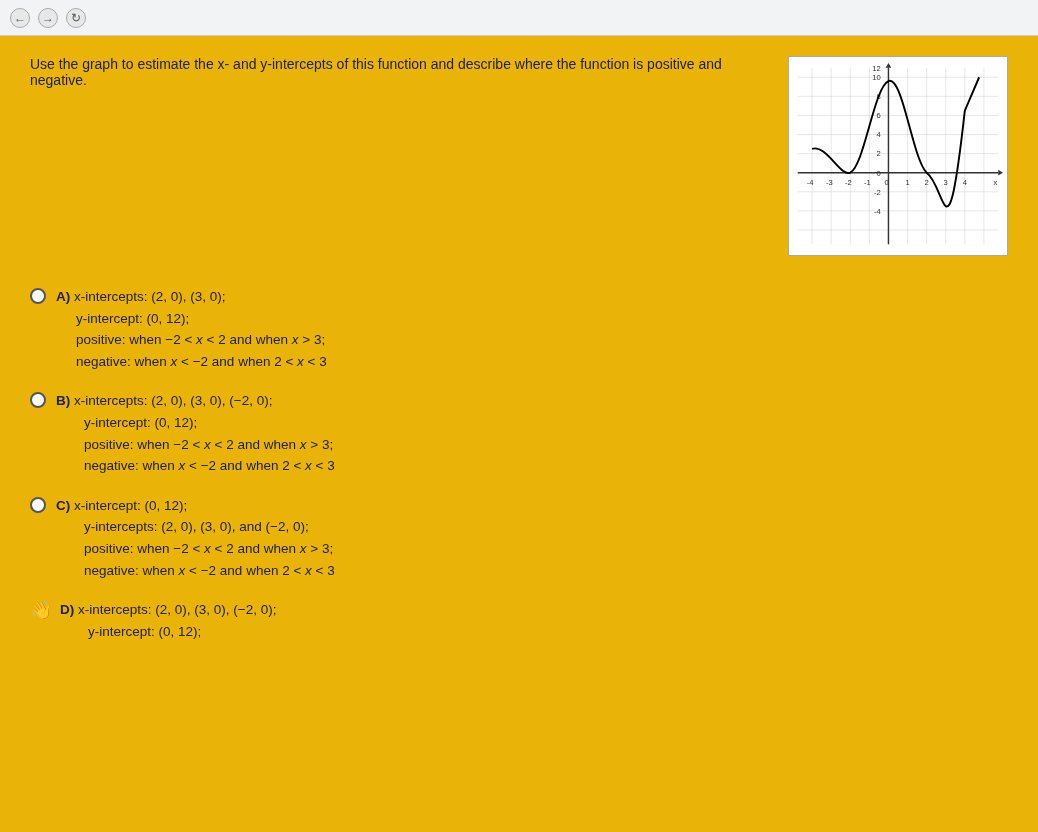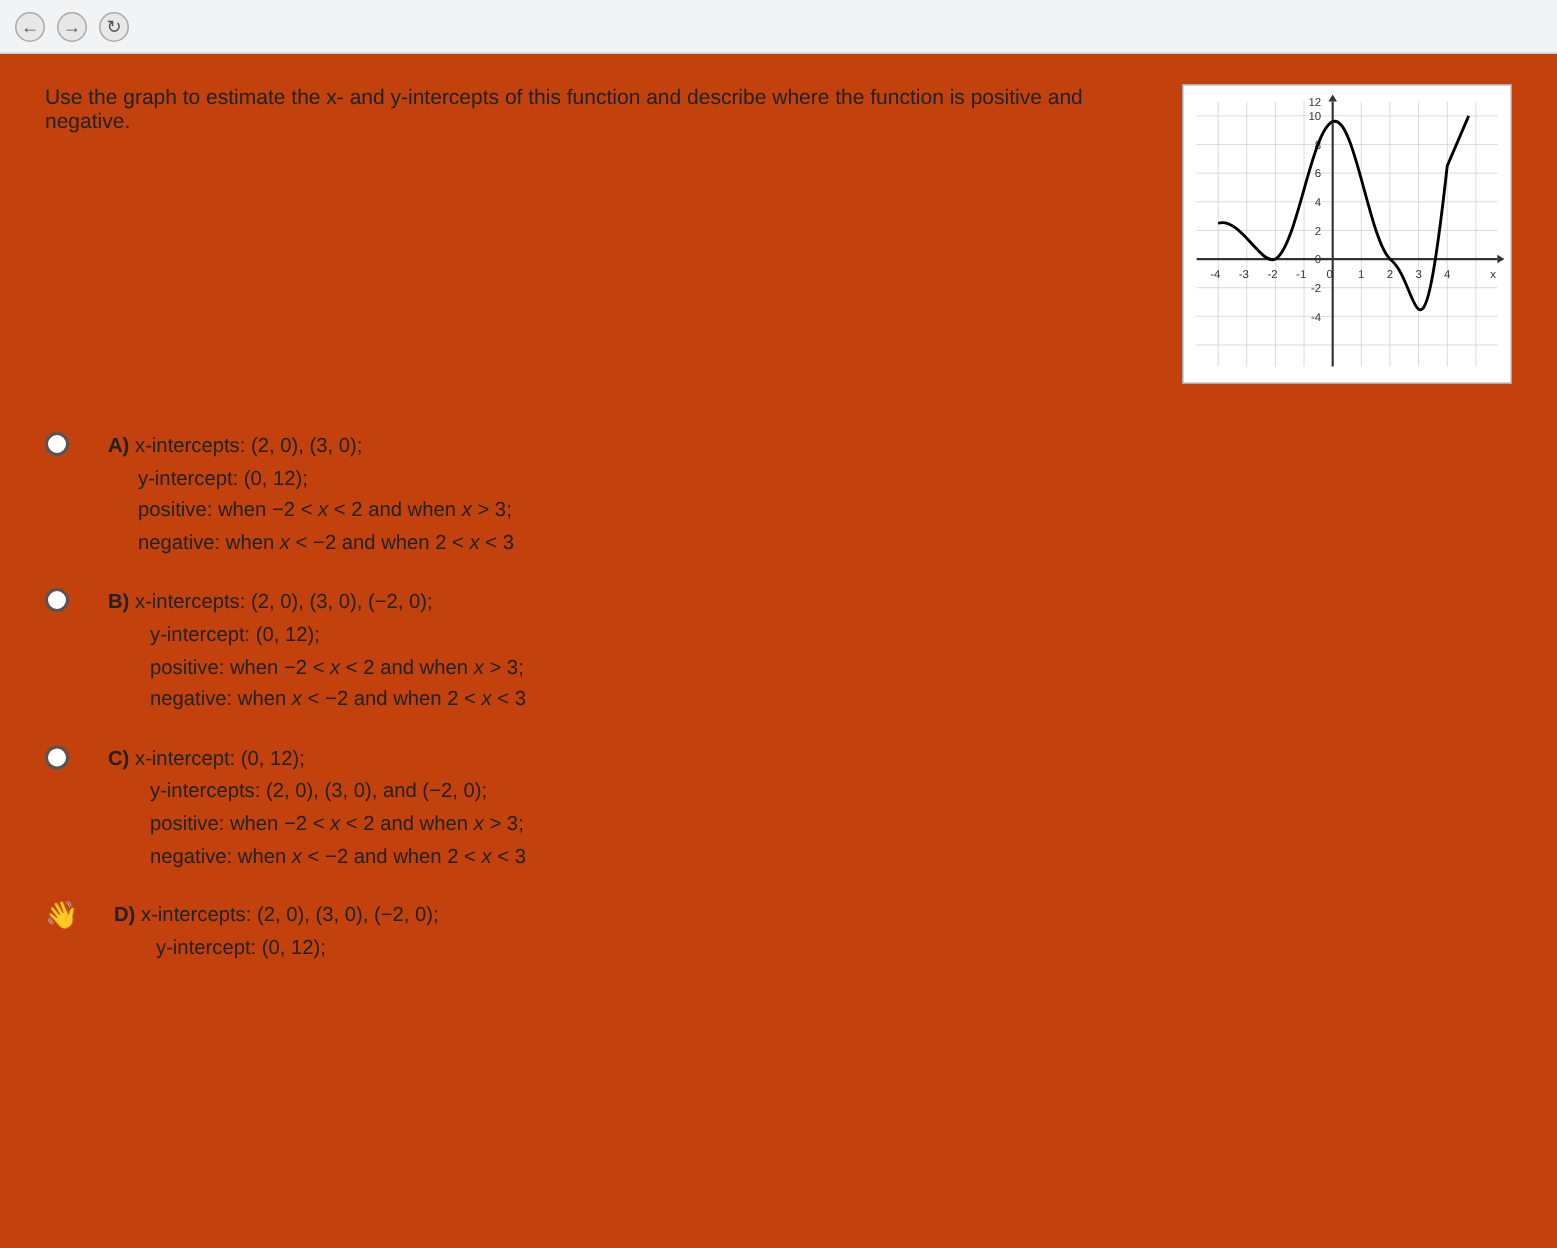--- a/index.html
+++ b/index.html
@@ -39,21 +39,21 @@
       border-radius: 12px;
       display: flex;
       align-items: center;
       padding: 0 10px;
       font-size: 11px;
       color: #333;
       overflow: hidden;
       white-space: nowrap;
     }
     .page-content {
-      background: #c2410c;
+      background: #eab308;
       min-height: 796px;
       padding: 20px 30px;
     }
     .question-text {
       font-size: 14px;
       color: #222;
       margin-bottom: 20px;
       font-weight: normal;
     }
     .top-section {
@@ -75,21 +75,21 @@
     .graph-svg {
       width: 100%;
       height: 100%;
     }
     .options-section {
       margin-top: 10px;
     }
     .option {
       display: flex;
       align-items: flex-start;
-      gap: 26px;
+      gap: 10px;
       margin-bottom: 18px;
     }
     .option-radio {
       width: 16px;
       height: 16px;
       border: 2px solid #555;
       border-radius: 50%;
       margin-top: 2px;
       flex-shrink: 0;
       background: white;

